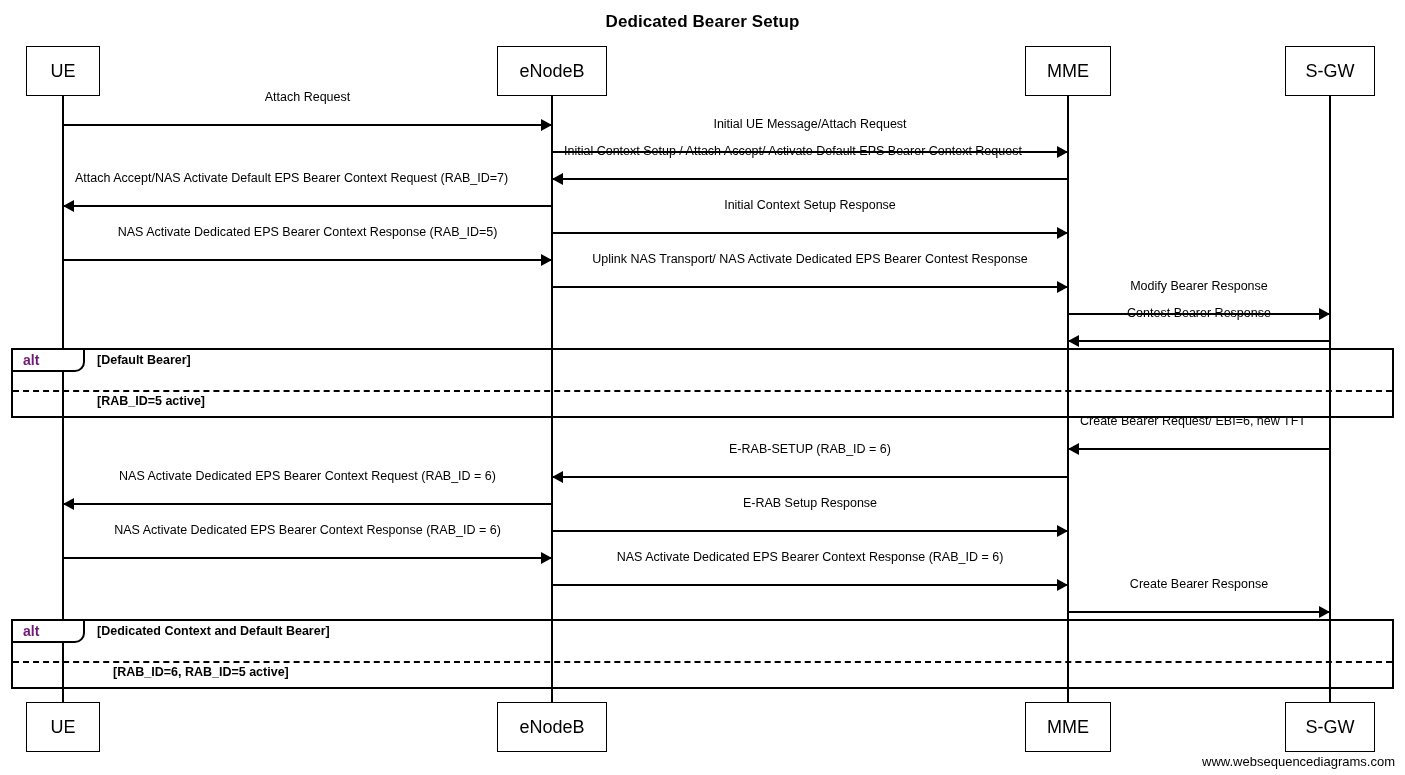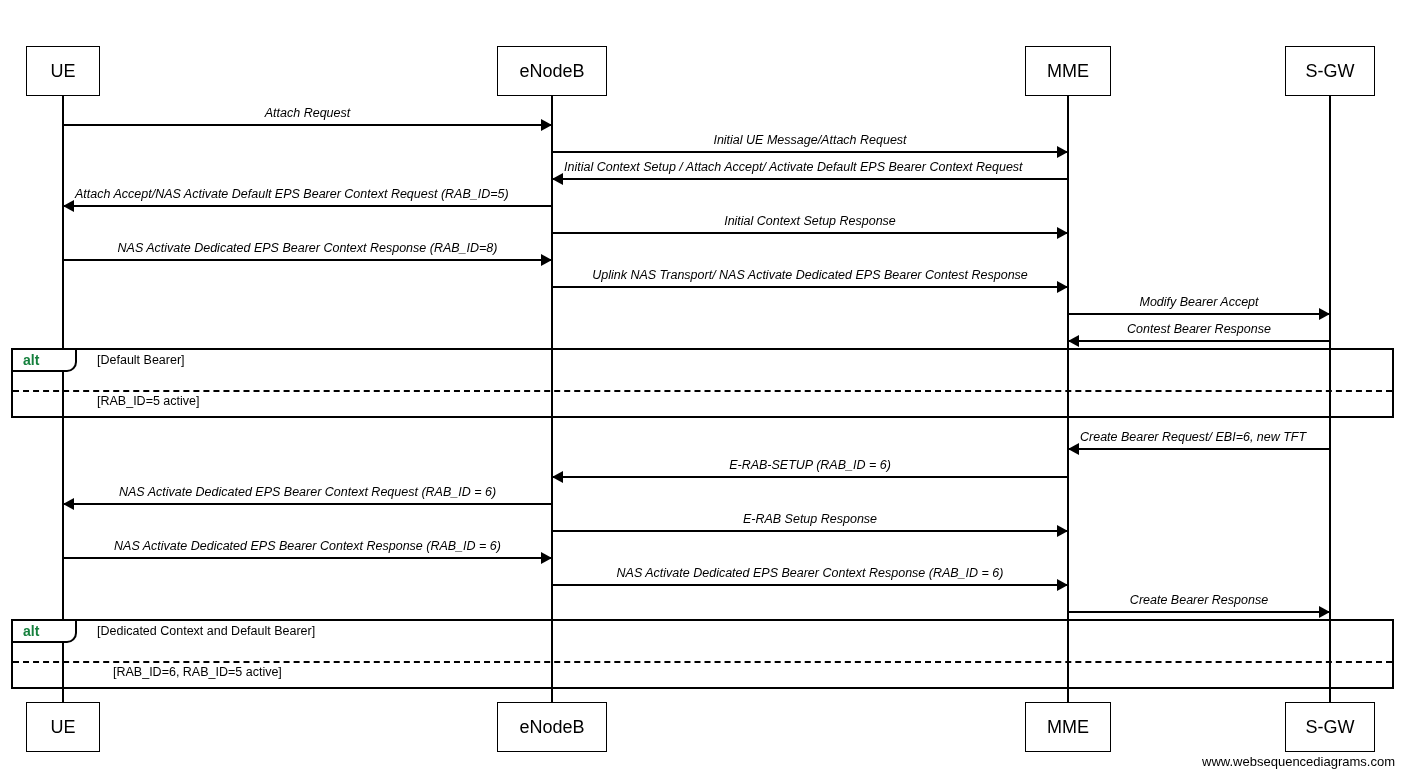--- a/index.html
+++ b/index.html
@@ -70,25 +70,24 @@
     border-bottom: 6px solid transparent;
   }
   .msg.to-right .head {
     border-left: 11px solid #000;
   }
   .msg.to-left .head {
     border-right: 11px solid #000;
   }
   .msg .label {
     position: absolute;
-    bottom: 4px;
+    bottom: 20px;
     font-size: 12.5px;
     color: #000;
     white-space: nowrap;
-    font-style: italic;
   }
   .msg .label.center {
     left: 0;
     width: 100%;
     text-align: center;
   }
   .msg .label.lead-left {
     left: 12px;
     text-align: center;
   }
@@ -96,38 +95,38 @@
   .alt-frag {
     position: absolute;
     border: 2px solid #000;
     box-sizing: border-box;
     background: transparent;
   }
   .alt-tab {
     position: absolute;
     left: 0;
     top: 0;
-    width: 64px;
+    width: 72px;
     height: 22px;
     border-right: 2px solid #000;
     border-bottom: 2px solid #000;
     border-bottom-right-radius: 10px;
     background: #fff;
     box-sizing: border-box;
     display: flex;
     align-items: center;
     padding-left: 10px;
     font-size: 14px;
     font-weight: bold;
-    color: #15803d;
+    color: #701a75;
   }
   .alt-cond {
     position: absolute;
     font-size: 12.5px;
-    font-weight: normal;
+    font-weight: bold;
     color: #000;
     white-space: nowrap;
   }
   .alt-divider {
     position: absolute;
     height: 0;
     border-top: 2.5px dashed #000;
   }
   
   .watermark {
@@ -137,20 +136,21 @@
     font-size: 13px;
     color: #000;
     white-space: nowrap;
   }
 </style>
 </head>
 <body>
 
 <div id="canvas">
 
+  <div class="diagram-title">Dedicated Bearer Setup</div>
 
   <div id="lifelines">
       <div class="lifeline" style="left: 62.25px; top: 96px; height: 606px;"></div>
       <div class="lifeline" style="left: 551.25px; top: 96px; height: 606px;"></div>
       <div class="lifeline" style="left: 1067.25px; top: 96px; height: 606px;"></div>
       <div class="lifeline" style="left: 1329.25px; top: 96px; height: 606px;"></div>
     </div>
   <div id="participants-top">
       <div class="participant" style="left: 26px; width: 74px; top: 46px;">
         <span>UE</span>
@@ -177,41 +177,41 @@
         <div class="label center">Initial UE Message/Attach Request</div>
       </div>
       <div class="msg to-left" style="left: 552px; top: 178px; width: 516px;">
         <div class="line" style="width: 516px;"></div>
         <div class="head" style="left: 0px;"></div>
         <div class="label lead-left">Initial Context Setup / Attach Accept/ Activate Default EPS Bearer Context Request</div>
       </div>
       <div class="msg to-left" style="left: 63px; top: 205px; width: 489px;">
         <div class="line" style="width: 489px;"></div>
         <div class="head" style="left: 0px;"></div>
-        <div class="label lead-left">Attach Accept/NAS Activate Default EPS Bearer Context Request (RAB_ID=5)</div>
+        <div class="label lead-left">Attach Accept/NAS Activate Default EPS Bearer Context Request (RAB_ID=7)</div>
       </div>
       <div class="msg to-right" style="left: 552px; top: 232px; width: 516px;">
         <div class="line" style="width: 516px;"></div>
         <div class="head" style="left: 505px;"></div>
         <div class="label center">Initial Context Setup Response</div>
       </div>
       <div class="msg to-right" style="left: 63px; top: 259px; width: 489px;">
         <div class="line" style="width: 489px;"></div>
         <div class="head" style="left: 478px;"></div>
-        <div class="label center">NAS Activate Dedicated EPS Bearer Context Response (RAB_ID=8)</div>
+        <div class="label center">NAS Activate Dedicated EPS Bearer Context Response (RAB_ID=5)</div>
       </div>
       <div class="msg to-right" style="left: 552px; top: 286px; width: 516px;">
         <div class="line" style="width: 516px;"></div>
         <div class="head" style="left: 505px;"></div>
         <div class="label center">Uplink NAS Transport/ NAS Activate Dedicated EPS Bearer Contest Response</div>
       </div>
       <div class="msg to-right" style="left: 1068px; top: 313px; width: 262px;">
         <div class="line" style="width: 262px;"></div>
         <div class="head" style="left: 251px;"></div>
-        <div class="label center">Modify Bearer Accept</div>
+        <div class="label center">Modify Bearer Response</div>
       </div>
       <div class="msg to-left" style="left: 1068px; top: 340px; width: 262px;">
         <div class="line" style="width: 262px;"></div>
         <div class="head" style="left: 0px;"></div>
         <div class="label center">Contest Bearer Response</div>
       </div>
       <div class="msg to-left" style="left: 1068px; top: 448px; width: 262px;">
         <div class="line" style="width: 262px;"></div>
         <div class="head" style="left: 0px;"></div>
         <div class="label lead-left">Create Bearer Request/ EBI=6, new TFT</div>

